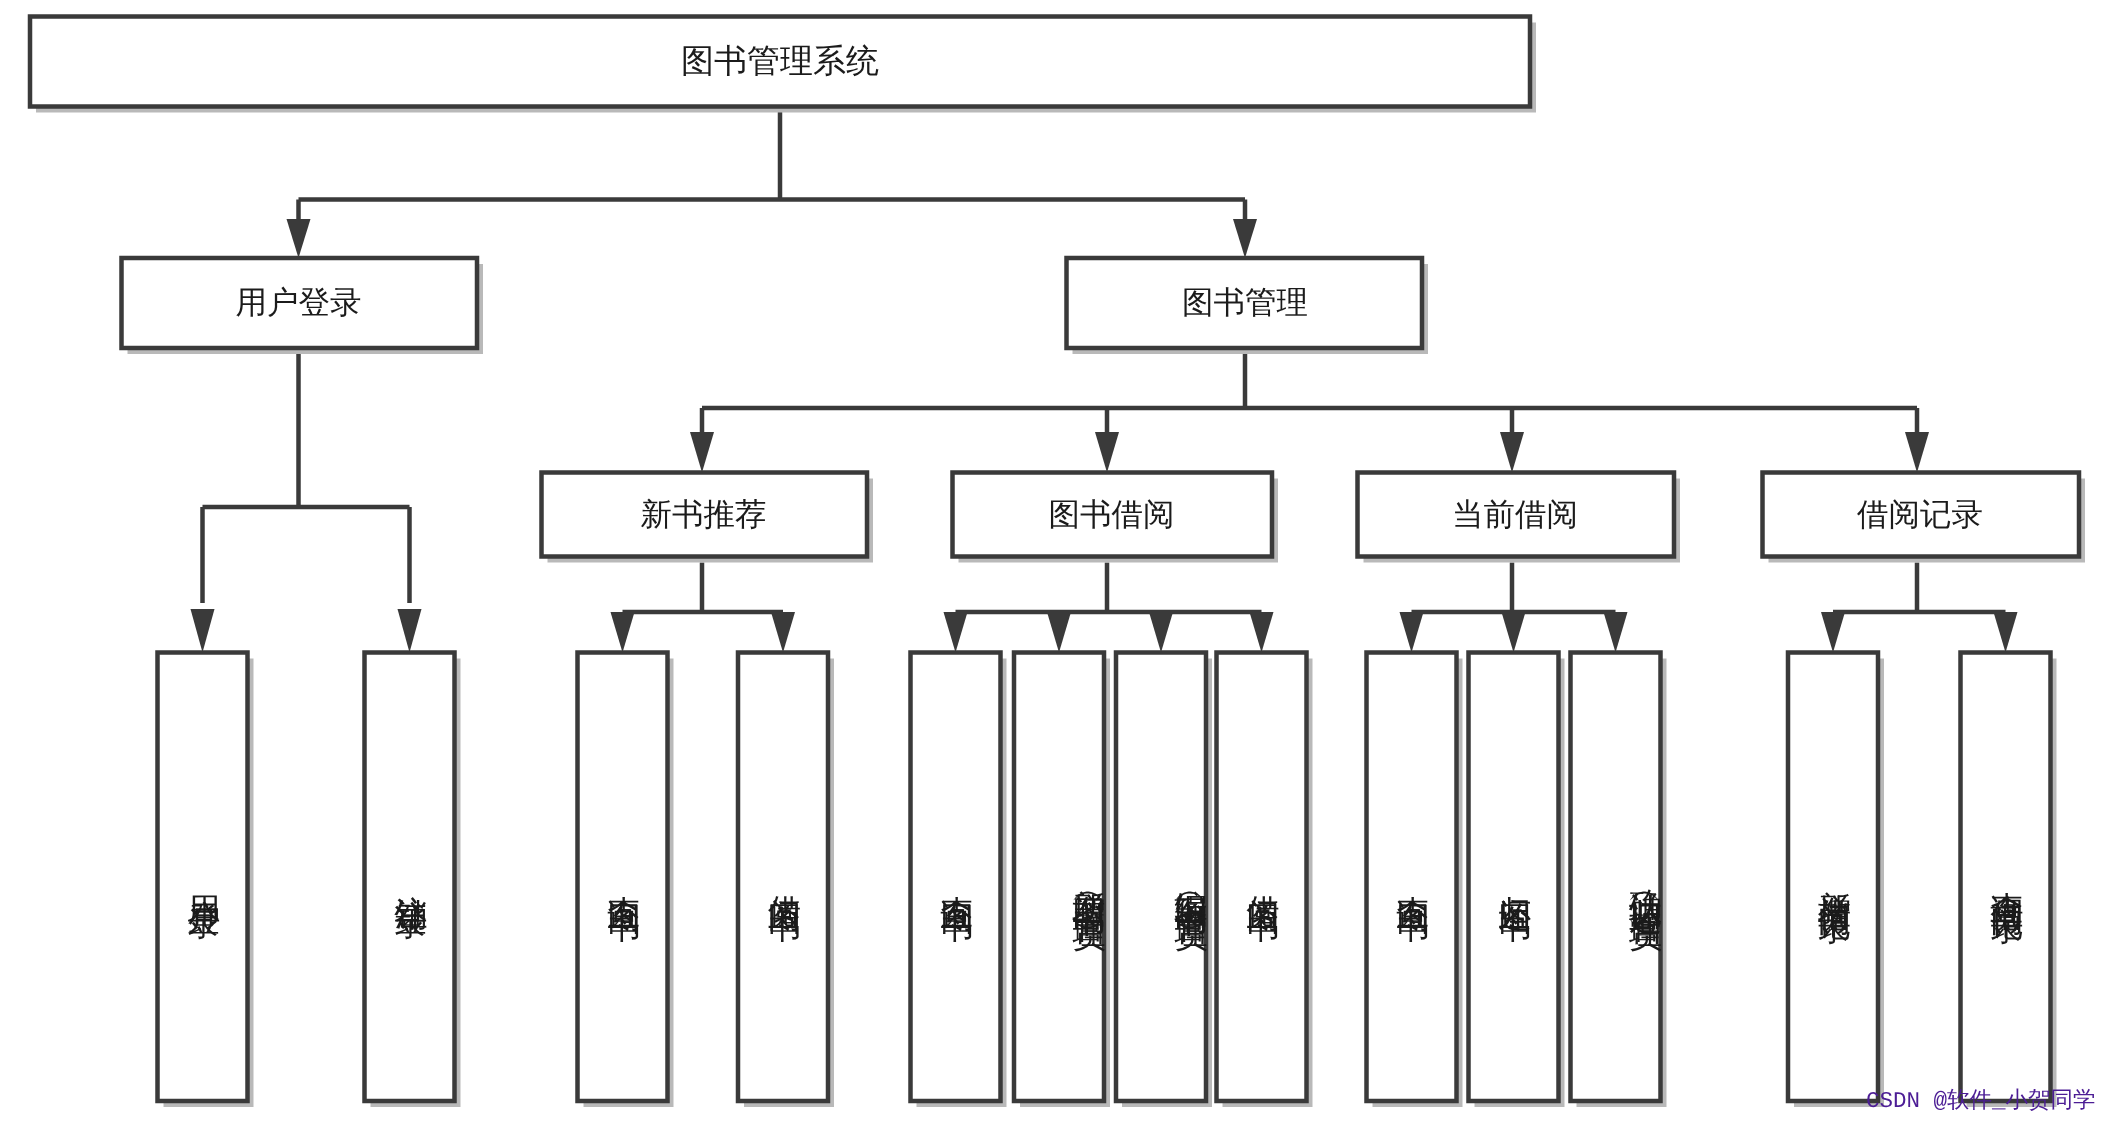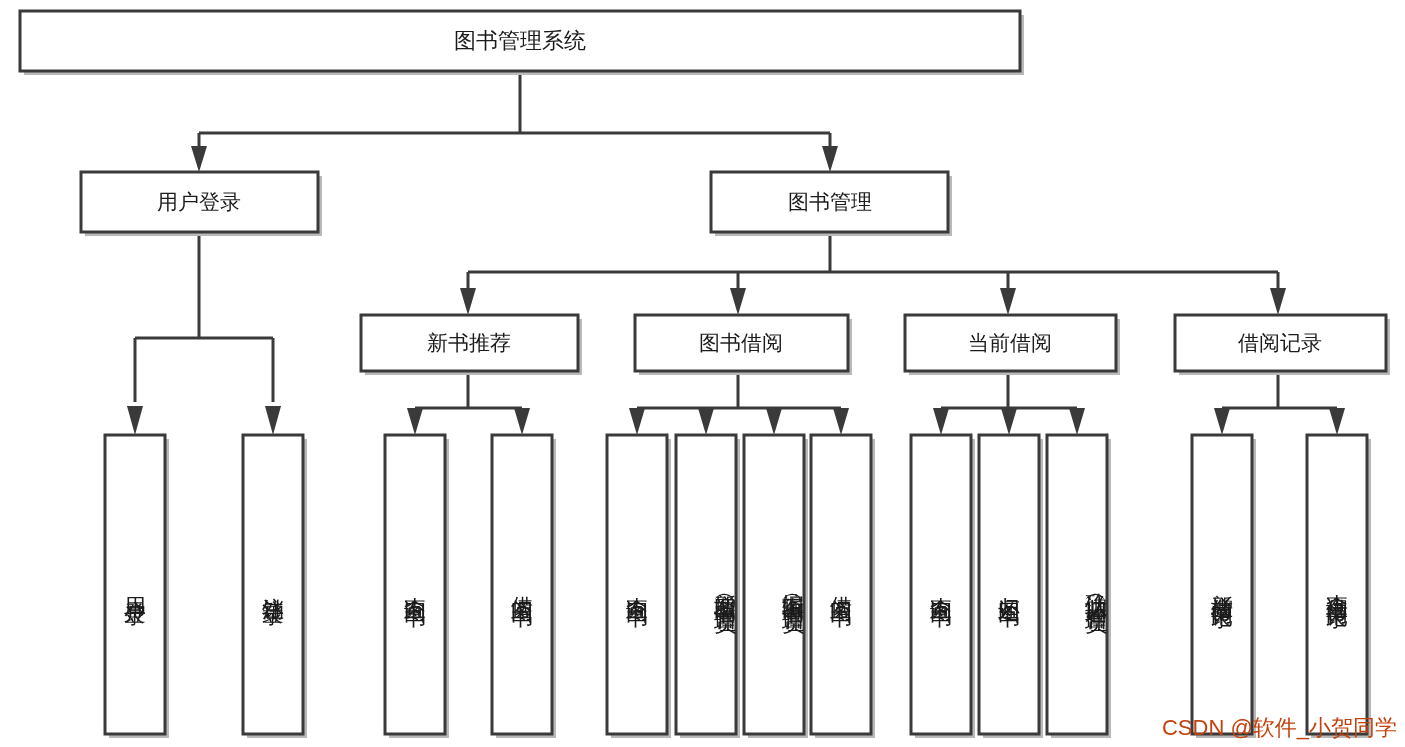--- a/index.html
+++ b/index.html
@@ -63,23 +63,23 @@
     pointer-events: none;
     white-space: nowrap;
   }
   .vlabel.center {
     align-items: center;
   }
   .watermark {
     position: absolute;
     right: 8px;
     bottom: 4px;
-    font-family: Liberation Sans, sans-serif;
-    font-size: 22px;
-    color: #c2410c;
+    font-family: Liberation Mono, monospace;
+    font-size: 15px;
+    color: #4c1d95;
     white-space: nowrap;
     pointer-events: none;
   }
 </style>
 </head>
 <body>
 
 <svg id="diagram" viewBox="0 0 1405 747">
 
   <g>

